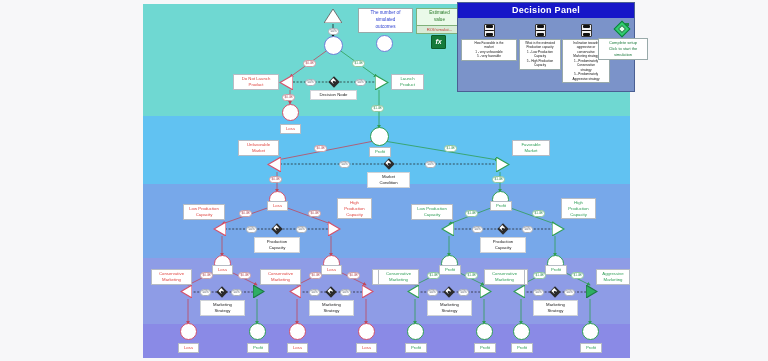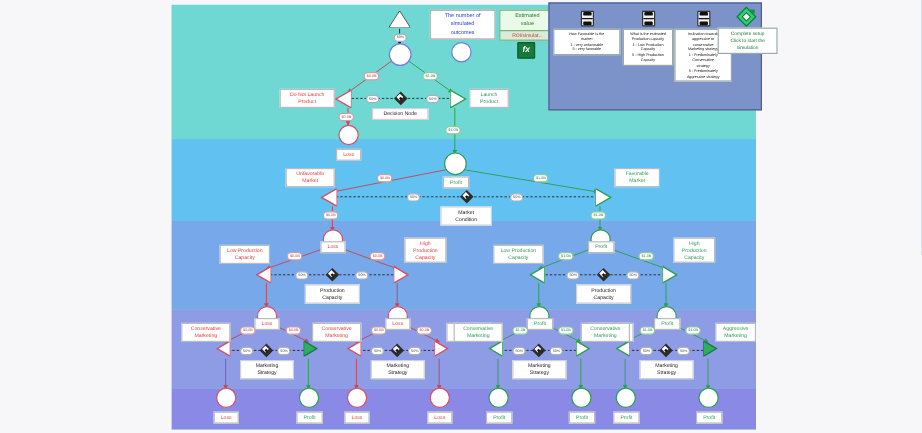--- a/index.html
+++ b/index.html
@@ -494,20 +494,21 @@
 simulated
 outcomes</div>
     <div class="node-circle blue" style="left:233px;top:31px;width:17px;height:17px;"></div>
     <div id="estimated-box" style="left:273px;top:4px;">Estimated
 value</div>
     <div id="roi-box" style="left:273px;top:21px;">ROI/simulat...</div>
     <div id="fx-icon" style="left:288px;top:31px;">fx</div>
   </div>
 
   <div id="decision-panel">
+    <div id="dp-header">Decision Panel</div>
     <div id="dp-body">
 
       <div class="dp-item" id="dp-item-0">
         <div class="dp-slider">
             <i></i>
             <i class="mid"></i>
             <i></i>
           </div>
         <div class="dp-caption">How Favorable is the
 market

